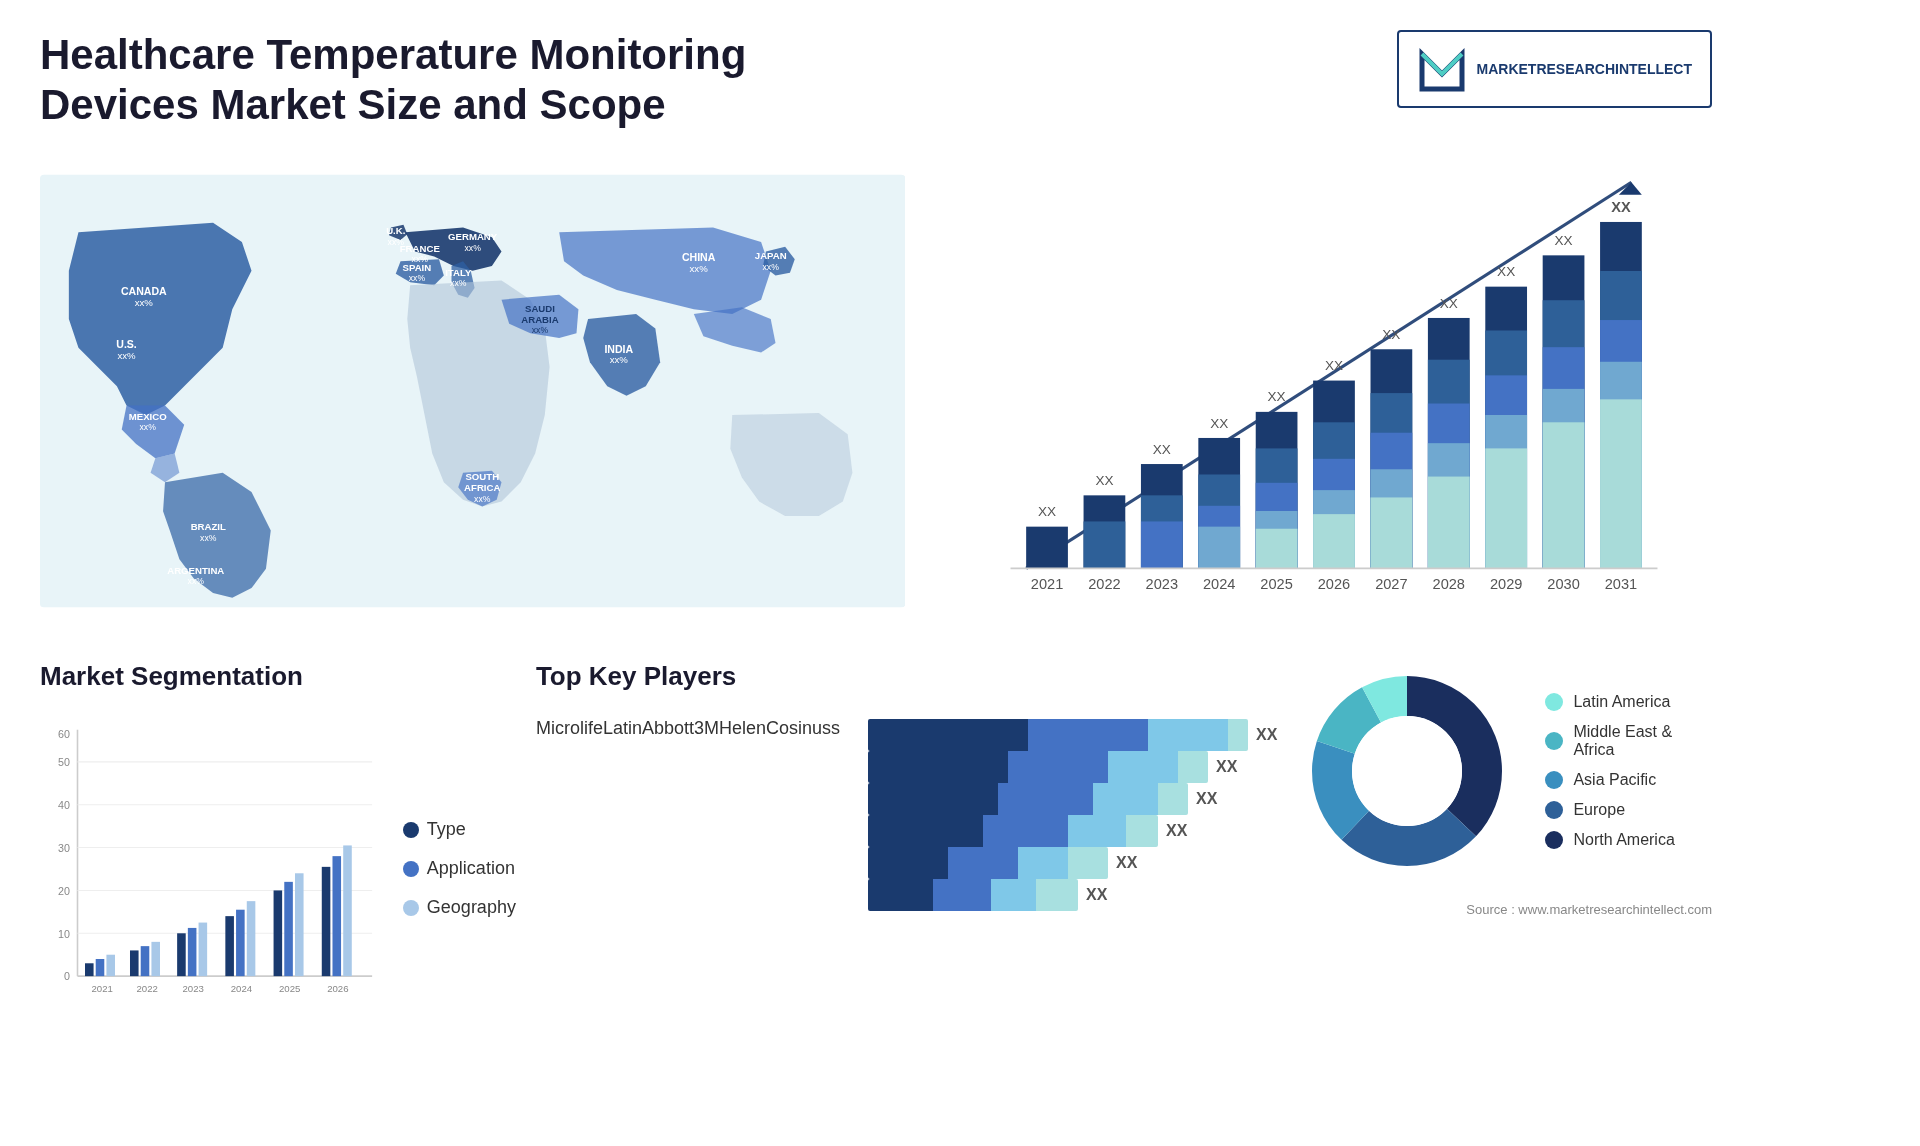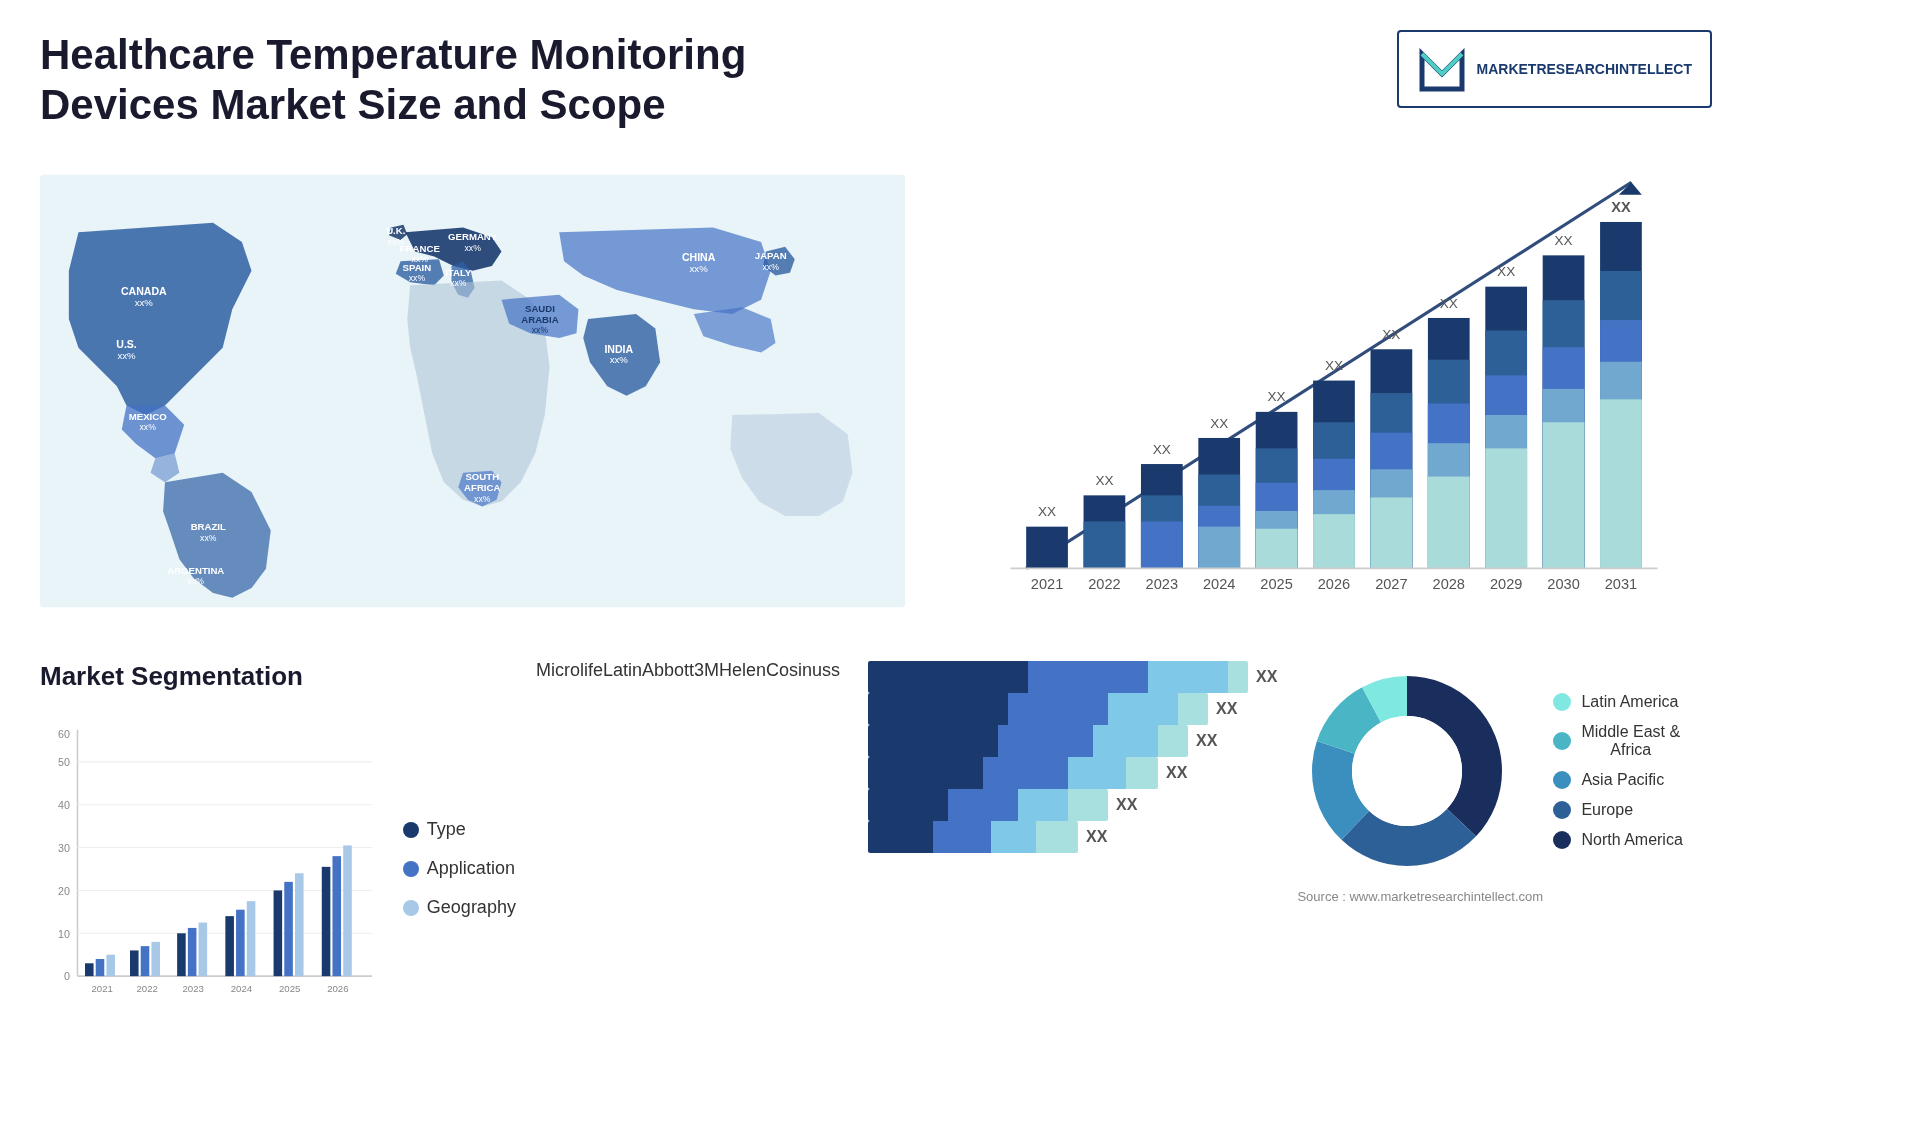--- a/index.html
+++ b/index.html
@@ -170,23 +170,22 @@
 
     .player-bar-xx {
       font-size: 16px;
       color: #555;
       font-weight: 600;
     }
 
     
     .regional-layout {
       display: flex;
-      gap: 36px;
+      gap: 28px;
       align-items: center;
-      text-align: center;
     }
 
     .donut-wrapper {
       width: 220px;
       height: 220px;
       flex-shrink: 0;
     }
 
     .regional-legend {
       display: flex;
@@ -205,21 +204,22 @@
     .reg-legend-dot {
       width: 18px;
       height: 18px;
       border-radius: 50%;
       flex-shrink: 0;
     }
 
     .source-text {
       font-size: 13px;
       color: #888;
-      margin-top: 8px;
+      text-align: right;
+      margin-top: 21px;
     }
   </style>
 </head>
 <body>
 
 <div class="page-container">
 
   <div class="header">
     <h1 class="main-title">Healthcare Temperature Monitoring Devices Market Size and Scope</h1>
     <div class="logo-container">
@@ -480,20 +480,21 @@
           </div>
           <div class="legend-item">
             <div class="legend-dot" style="background:#a8c8e8"></div>
             <span>Geography</span>
           </div>
         </div>
       </div>
     </div>
 
     <div class="key-players-panel">
+      <div class="panel-title">Top Key Players</div>
       <div class="players-layout">
         <div class="players-names">
           <div class="player-name">Microlife</div>
           <div class="player-name">Latin</div>
           <div class="player-name">Abbott</div>
           <div class="player-name">3M</div>
           <div class="player-name">Helen</div>
           <div class="player-name">Cosinuss</div>
         </div>
         <div class="players-bars-area">

